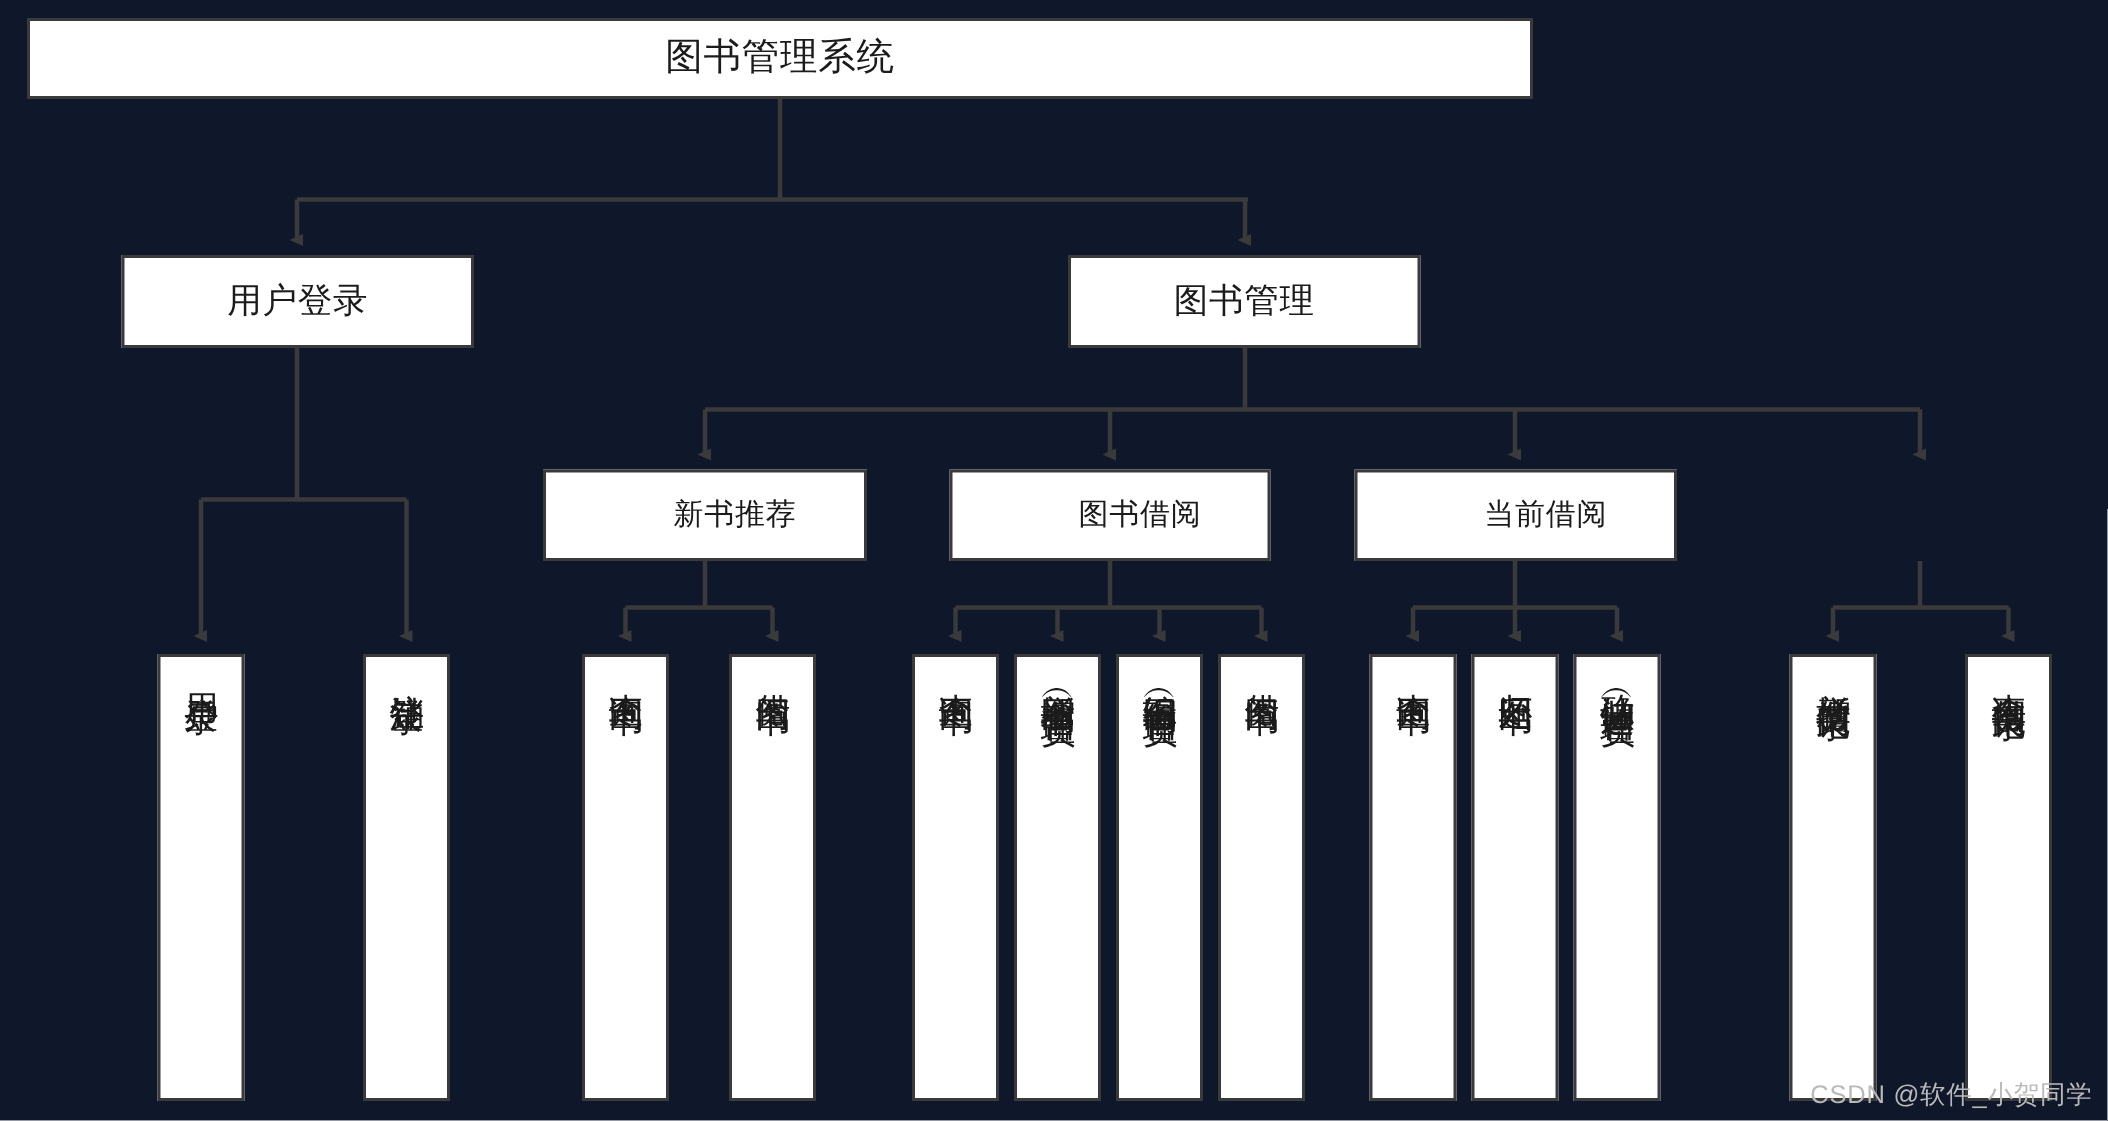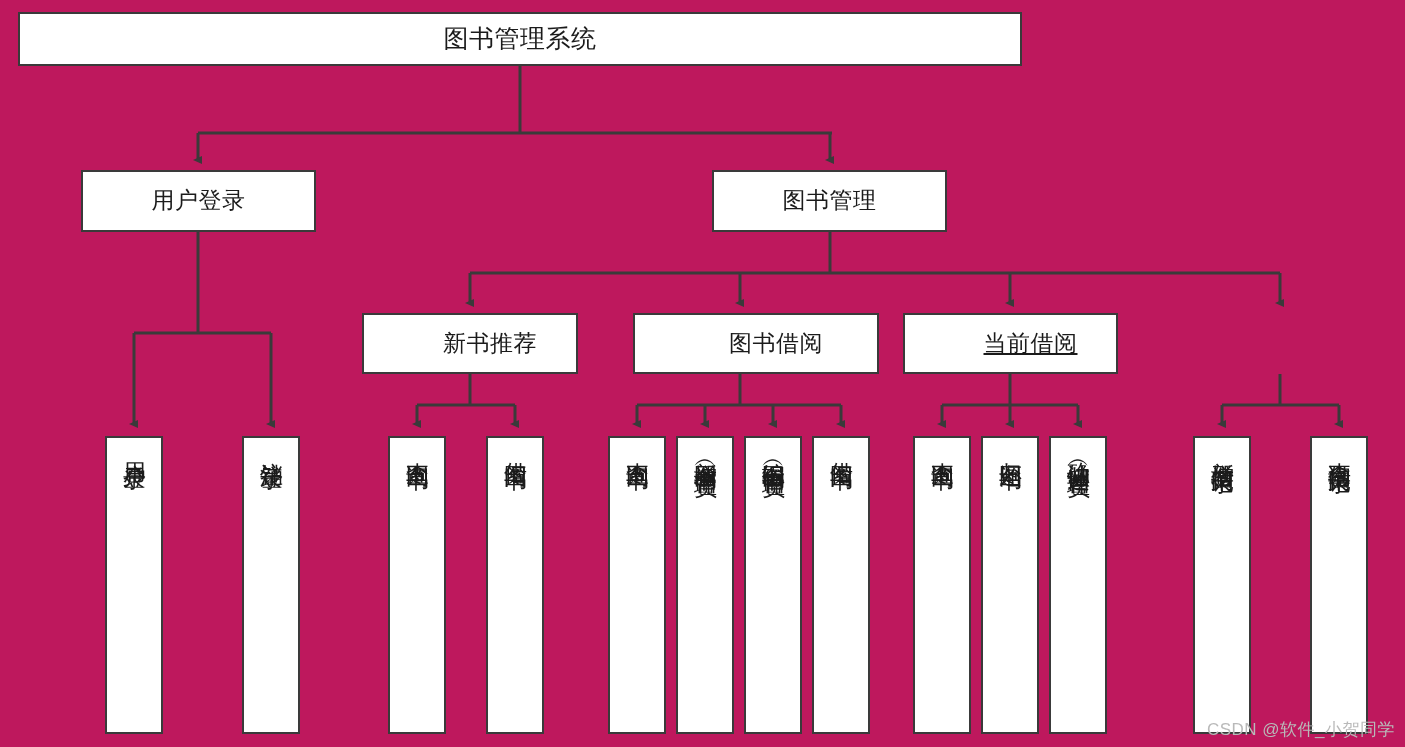--- a/index.html
+++ b/index.html
@@ -7,21 +7,21 @@
     padding: 0;
     background: #ffffff;
   }
   body {
     font-family: "Liberation Sans", "DejaVu Sans", sans-serif;
   }
   #canvas {
     position: relative;
     width: 1405px;
     height: 747px;
-    background: #be185d;
+    background: #0f172a;
     overflow: hidden;
   }
   svg#wires {
     position: absolute;
     left: 0;
     top: 0;
     width: 1405px;
     height: 747px;
     pointer-events: none;
   }
@@ -36,21 +36,21 @@
     color: #1b1b1b;
   }
   .node-label {
     display: block;
     text-align: center;
     line-height: 1.18;
     letter-spacing: 0.5px;
   }
   .node.root .node-label { font-size: 25px; }
   .node.level2 .node-label { font-size: 23px; }
-  .node.level3 .node-label { font-size: 23px; margin-left: 40px; }
+  .node.level3 .node-label { font-size: 20px; margin-left: 40px; }
 
   .node.leaf {
     align-items: flex-start;
     justify-content: center;
     padding-top: 6px;
   }
   .node.leaf .node-label {
     writing-mode: vertical-rl;
     text-orientation: upright;
     font-size: 23px;
@@ -131,24 +131,24 @@
   <div class="node level2" style="left:81px; top:170px; width:235px; height:62px;">
     <span class="node-label">用户登录</span>
   </div>
   <div class="node level2" style="left:712px; top:170px; width:235px; height:62px;align-items:center;">
     <span class="node-label">图书管理</span>
   </div>
 
   <div class="node level3" style="left:362px; top:313px; width:216px; height:61px;">
     <span class="node-label">新书推荐</span>
   </div>
-  <div class="node level3" style="left:633px; top:313px; width:246px; height:61px;">
+  <div class="node level3" style="left:633px; top:313px; width:214px; height:61px;">
     <span class="node-label">图书借阅</span>
   </div>
-  <div class="node level3" style="left:903px; top:313px; width:215px; height:61px;text-decoration:underline;">
+  <div class="node level3" style="left:903px; top:313px; width:215px; height:61px;">
     <span class="node-label">当前借阅</span>
   </div>
 
   <div class="node leaf" style="left:105px; top:436px; width:58px; height:298px;">
     <span class="node-label">用户登录</span>
   </div>
   <div class="node leaf" style="left:242px; top:436px; width:58px; height:298px;">
     <span class="node-label">注销登录</span>
   </div>
 

